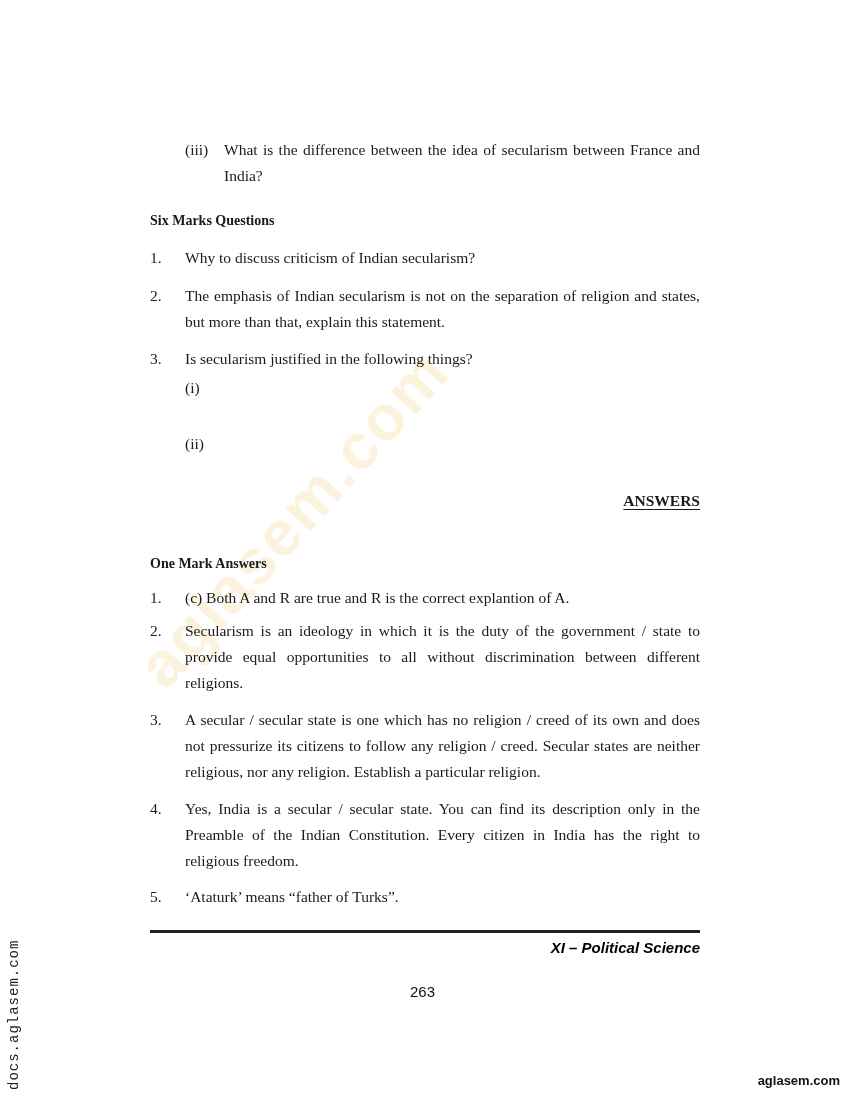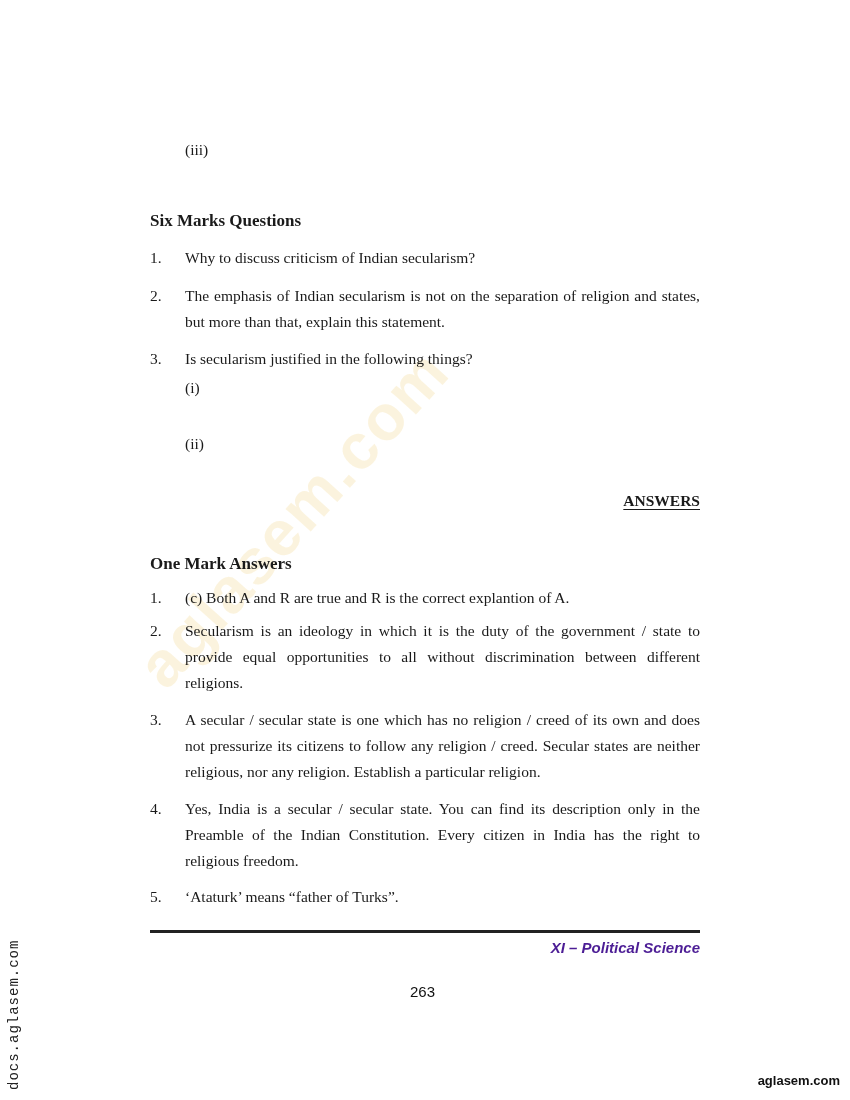--- a/index.html
+++ b/index.html
@@ -60,21 +60,21 @@
       flex: 0 0 39px;
     }
     .txt {
       flex: 1;
       text-align: justify;
     }
     .heading {
       position: absolute;
       left: 0;
       font-weight: bold;
-      font-size: 17px;
+      font-size: 14px;
     }
     .answers-title {
       position: absolute;
       left: 0;
       width: 550px;
       text-align: right;
       font-weight: bold;
       font-size: 15.5px;
       text-decoration: underline;
       text-underline-offset: 3px;
@@ -97,21 +97,21 @@
       margin-top: 44px;
     }
     .subject {
       position: absolute;
       right: 150px;
       top: 939px;
       font-family: "Liberation Sans", sans-serif;
       font-style: italic;
       font-weight: bold;
       font-size: 15px;
-      color: #4c1d95;
+      color: #000000;
     }
     .side-url {
       position: absolute;
       left: 6px;
       top: 1090px;
       transform: rotate(-90deg);
       transform-origin: left top;
       font-family: "Liberation Mono", "DejaVu Sans Mono", monospace;
       font-size: 14px;
       color: #222;
@@ -132,20 +132,21 @@
 <body>
 
 <div class="page">
 
   <div class="watermark">aglasem.com</div>
 
   <div class="content" style="top:0;">
 
     <div class="row" style="top:137px; padding-left:35px; width:515px;">
       <span class="subnum">(iii)</span>
+      <span class="txt">What is the difference between the idea of secularism between France and India?</span>
     </div>
 
     <div class="heading" style="top:208px;">Six Marks Questions</div>
 
     <div class="row" style="top:245px;">
       <span class="num">1.</span>
       <span class="txt">Why to discuss criticism of Indian secularism?</span>
     </div>
 
     <div class="row" style="top:283px;">

